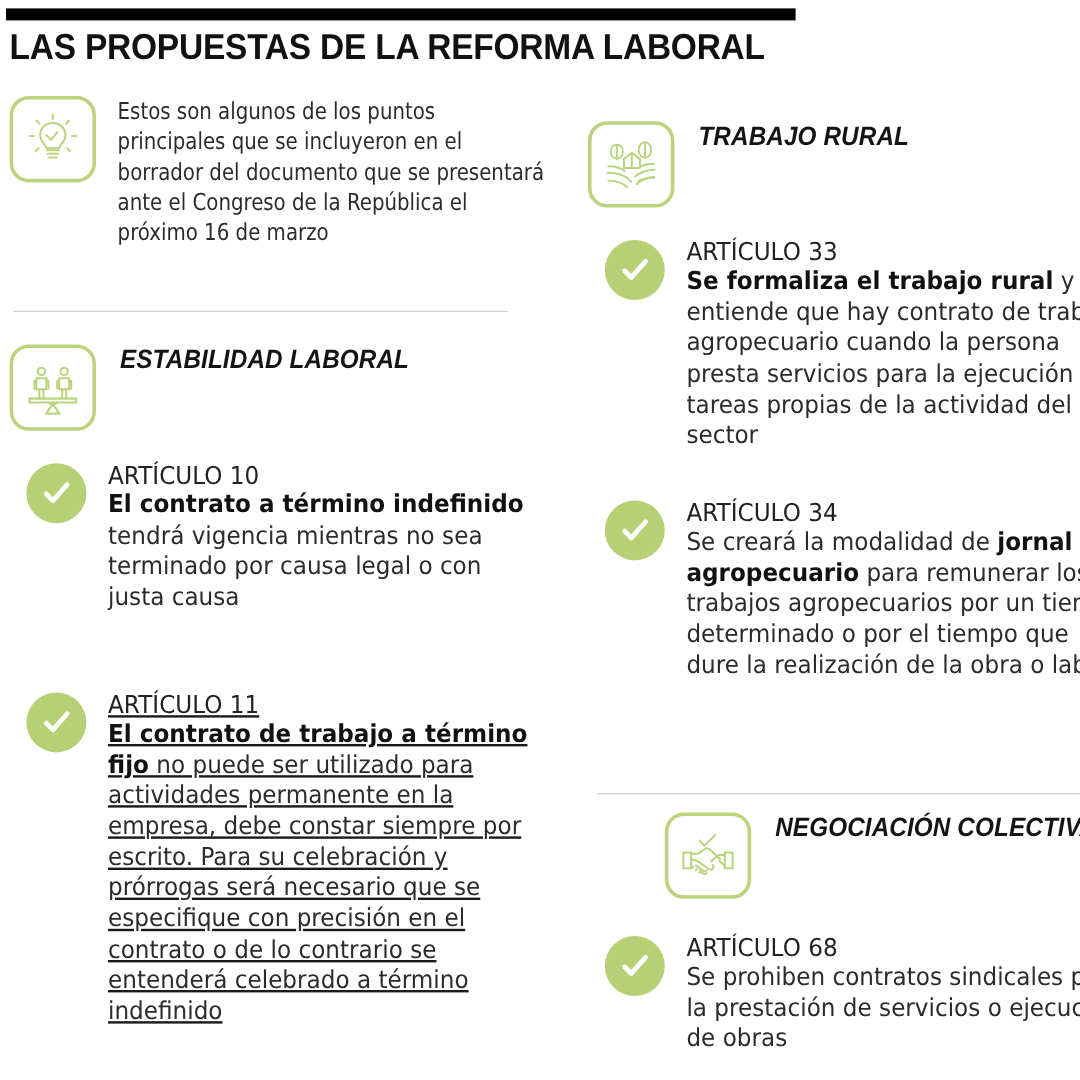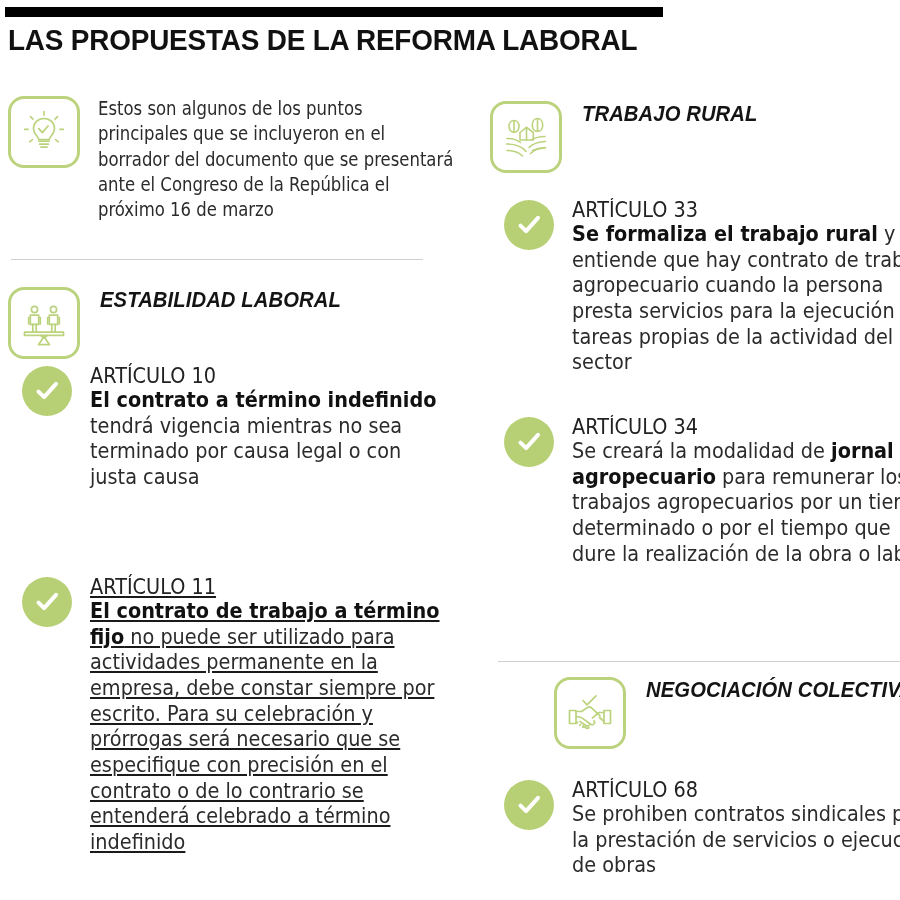--- a/index.html
+++ b/index.html
@@ -152,21 +152,21 @@
 </style>
 </head>
 <body>
 
 <div class="top-rule"></div>
 
 <div class="page-title">LAS PROPUESTAS DE LA REFORMA LABORAL</div>
 
 <div class="col col-left">
 
-  <div class="block intro-row" style="top:96px; left:0; width:470px;">
+  <div class="block intro-row" style="top:80px; left:0; width:470px;">
     <div class="icon-tile">
       <svg width="50" height="50" viewBox="0 0 50 50" fill="none" stroke="#bcd37e" stroke-width="1.7" stroke-linecap="round" stroke-linejoin="round">
         <path d="M25 11.5c-6 0-10.5 4.4-10.5 10 0 3.6 1.9 6 3.5 7.8 1.1 1.3 1.6 2.2 1.7 3.2h10.6c.1-1 .6-1.9 1.7-3.2 1.6-1.8 3.5-4.2 3.5-7.8 0-5.6-4.5-10-10.5-10z"></path>
         <path d="M19.9 34.2h10.2M20.6 37.2h8.8M22 40.2h6"></path>
         <path d="M25 4.5v3.6M11.5 9.6l2.4 2.5M38.5 9.6l-2.4 2.5M5.6 22.3h3.5M40.9 22.3h3.5M10.8 34.8l2.6-2.2M39.2 34.8l-2.6-2.2"></path>
         <path d="M19.8 21.6l3.6 4 5.6-6.6"></path>
       </svg>
     </div>
     <div class="intro-text">Estos son algunos de los puntos principales que se incluyeron en el borrador del documento que se presentará ante el Congreso de la República el próximo 16 de marzo</div>
   </div>
@@ -189,21 +189,21 @@
 
         <path d="M6.5 35.2h39v3.2h-39z"></path>
         <path d="M22.5 38.4l3.5 2.6 3.5-2.6"></path>
 
         <path d="M26 39.5l-5.5 8.2h11z"></path>
       </svg>
     </div>
     <div class="section-title">ESTABILIDAD LABORAL</div>
   </div>
 
-  <div class="block article" style="top:364px; left:14px; width:450px;">
+  <div class="block article" style="top:384px; left:14px; width:450px;">
     <div class="check-circle">
       <svg width="30" height="30" viewBox="0 0 30 30">
         <path d="M6.5 15.6l5.6 5.6L24 7.8" stroke="#ffffff" stroke-width="4" fill="none" stroke-linecap="round" stroke-linejoin="round"></path>
       </svg>
     </div>
     <div class="article-body" style="width:380px;">
       <div class="article-number">ARTÍCULO 10</div>
       <div class="article-text"><b>El contrato a término indefinido</b><span> tendrá vigencia mientras no sea terminado por causa legal o con justa causa</span></div>
     </div>
   </div>

